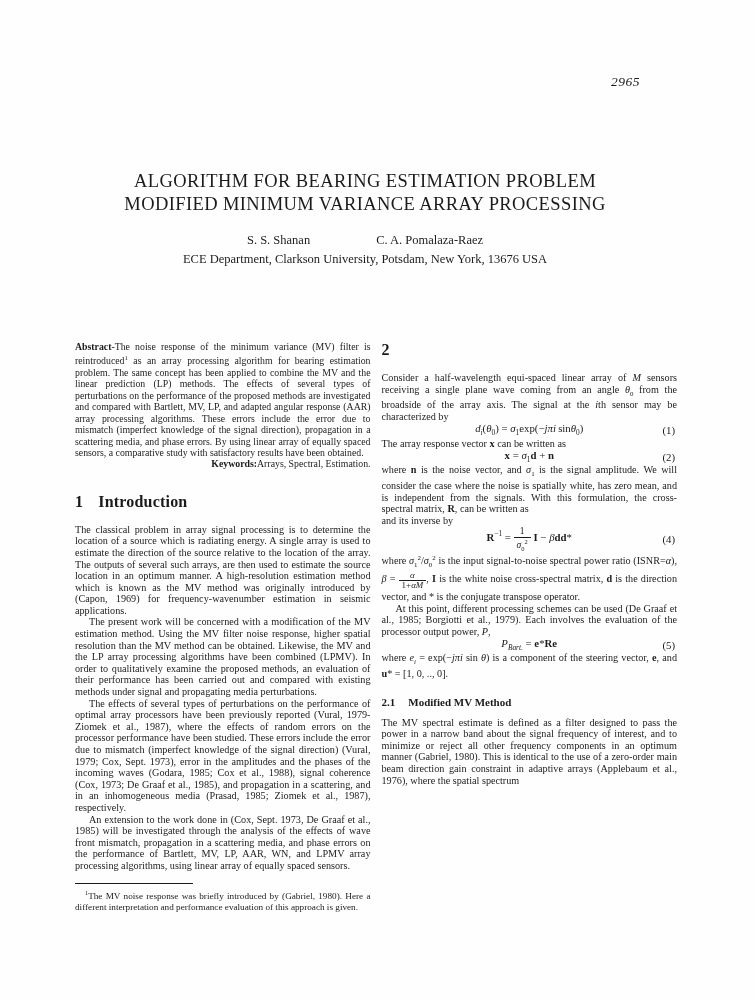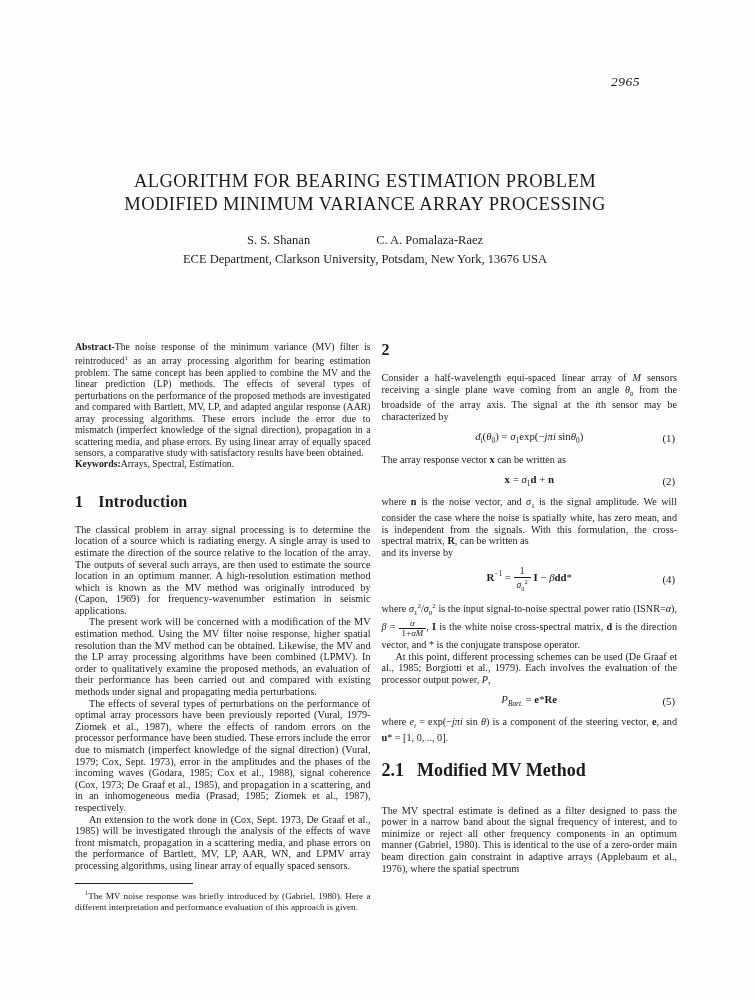--- a/index.html
+++ b/index.html
@@ -28,39 +28,39 @@
   .affiliation{font-size:12.5px;margin-top:4px;text-align:center;}
   .columns{
     display:flex;gap:11px;
     padding-left:75px;padding-right:53px;
     margin-top:74px;
   }
   .col{flex:1;min-width:0;}
   .abstract{
     font-size:9.8px;line-height:11.4px;text-align:justify;margin:0;
   }
-  .keywords{font-size:9.8px;line-height:11.4px;margin:0;}
+  .keywords{font-size:9.8px;line-height:11.4px;margin:0;text-align:right;}
   h2.section{
     font-size:16px;font-weight:bold;margin:23px 0 13px 0;
     display:flex;gap:15px;letter-spacing:0.2px;
   }
   h2.section.first{margin-top:0;}
   h3.subsection{
-    font-size:18px;font-weight:bold;margin:16px 0 24px 0;
+    font-size:11px;font-weight:bold;margin:16px 0 9px 0;
     display:flex;gap:13px;
   }
   p.body{
     font-size:10.2px;line-height:11.6px;text-align:justify;
     margin:0;text-indent:14px;
   }
   p.body.noindent{text-indent:0;}
   sup{font-size:0.68em;}
   sub{font-size:0.68em;}
   .eq-row{
-    position:relative;margin:8px 0;font-size:10.8px;
+    position:relative;margin:0 0;font-size:10.8px;
     text-align:center;min-height:14px;
   }
   .eq-num{position:absolute;right:2px;top:50%;transform:translateY(-50%);}
   .frac{
     display:inline-block;text-align:center;vertical-align:-0.7em;
     font-size:0.88em;line-height:1.08;
   }
   .frac > span{display:block;padding:0 3px;}
   .frac > span:first-child{border-bottom:0.9px solid #1b1b1b;}
   .footnote-rule{

